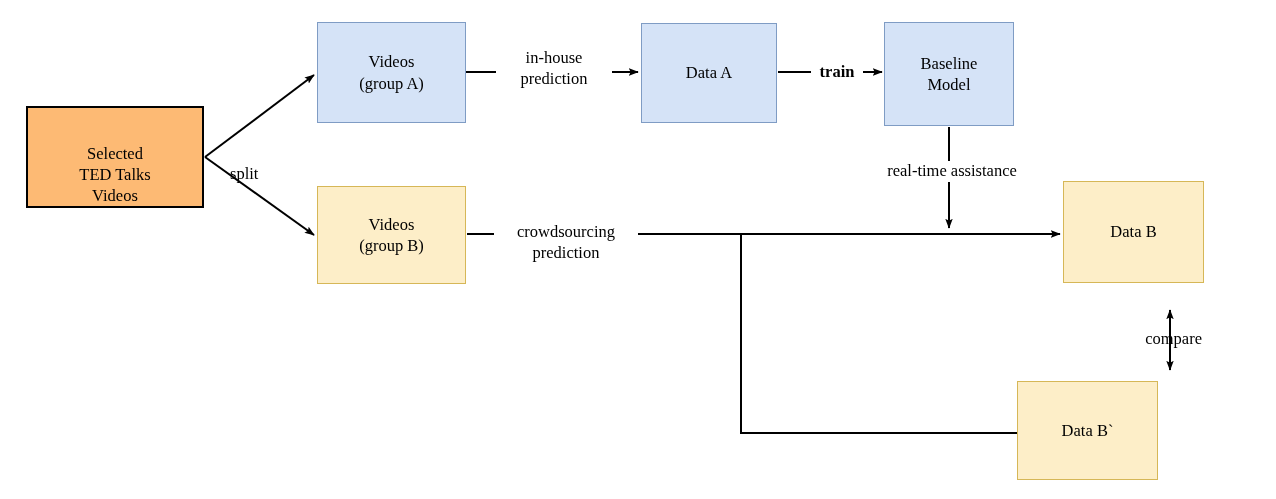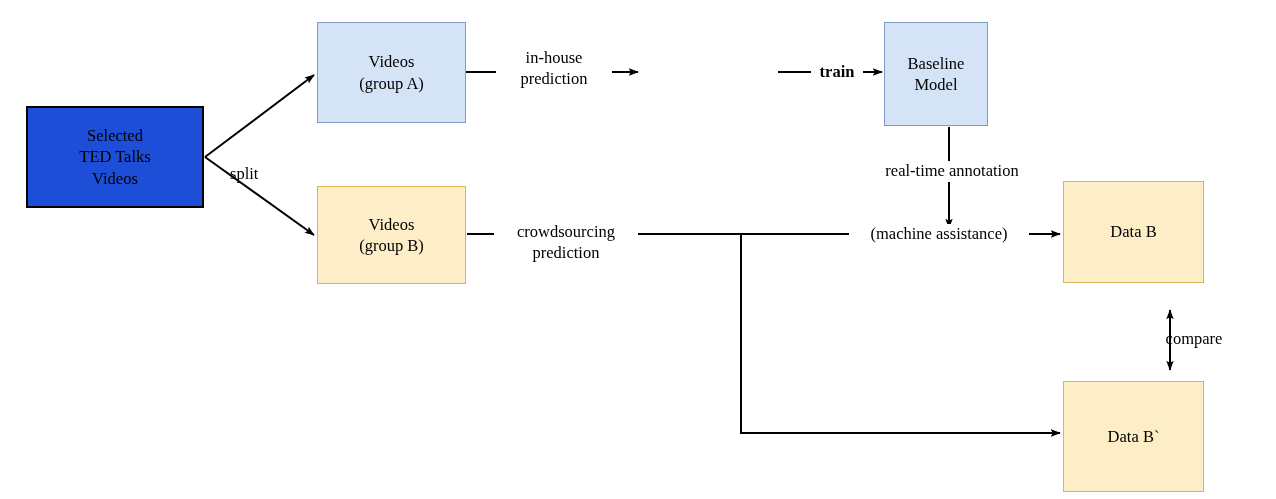--- a/index.html
+++ b/index.html
@@ -31,23 +31,24 @@
     justify-content: center;
     text-align: center;
     font-size: 16.5px;
     line-height: 1.28;
     color: #000000;
     border-width: 1.6px;
     border-style: solid;
     white-space: pre-line;
   }
   .node-white {
-    background: #1d4ed8;
+    background: #fdba74;
     border-color: #000000;
     border-width: 2px;
+    align-items: flex-end;
   }
   .node-blue {
     background: #d5e3f7;
     border-color: #7f9cc4;
   }
   .node-yellow {
     background: #fdeec8;
     border-color: #d6b757;
   }
   .edge-label {
@@ -102,49 +103,51 @@
     <span>Selected
 TED Talks
 Videos</span>
   </div>
 
   <div class="node node-blue" style="left:317px; top:22px; width:149px; height:101px;">
     <span>Videos
 (group A)</span>
   </div>
 
+  <div class="node node-blue" style="left:641px; top:23px; width:136px; height:100px;">
+    <span>Data A</span>
+  </div>
 
-  <div class="node node-blue" style="left:884px; top:22px; width:104px; height:104px;">
+  <div class="node node-blue" style="left:884px; top:22px; width:130px; height:104px;">
     <span>Baseline
 Model</span>
   </div>
 
   <div class="node node-yellow" style="left:317px; top:186px; width:149px; height:98px;">
     <span>Videos
 (group B)</span>
   </div>
 
   <div class="node node-yellow" style="left:1063px; top:181px; width:141px; height:102px;">
     <span>Data B</span>
   </div>
 
-  <div class="node node-yellow" style="left:1063px; top:381px; width:141px; height:111px;">
+  <div class="node node-yellow" style="left:1017px; top:381px; width:141px; height:99px;">
     <span>Data B`</span>
   </div>
 
   <div class="edge-label nobg" style="left:228px; top:148px; width:70px; text-align:left;margin-top:16px;">split</div>
 
   <div class="edge-label" style="left:496px; top:48px; width:112px;">in-house
 prediction</div>
 
   <div class="edge-label" style="left:811px; top:62px; width:48px;font-weight:bold;">train</div>
 
-  <div class="edge-label" style="left:864px; top:161px; width:172px;">real-time annotation</div>
+  <div class="edge-label" style="left:864px; top:161px; width:172px;">real-time assistance</div>
 
   <div class="edge-label" style="left:494px; top:222px; width:140px;">crowdsourcing
 prediction</div>
 
-  <div class="edge-label" style="left:849px; top:224px; width:176px;">(machine assistance)</div>
 
 
-  <div class="edge-label nobg" style="left:1152px; top:329px; width:80px; text-align:center;">compare</div>
+  <div class="edge-label nobg" style="left:1120px; top:329px; width:80px; text-align:right;">compare</div>
 
 </div>
 
 </body></html>

